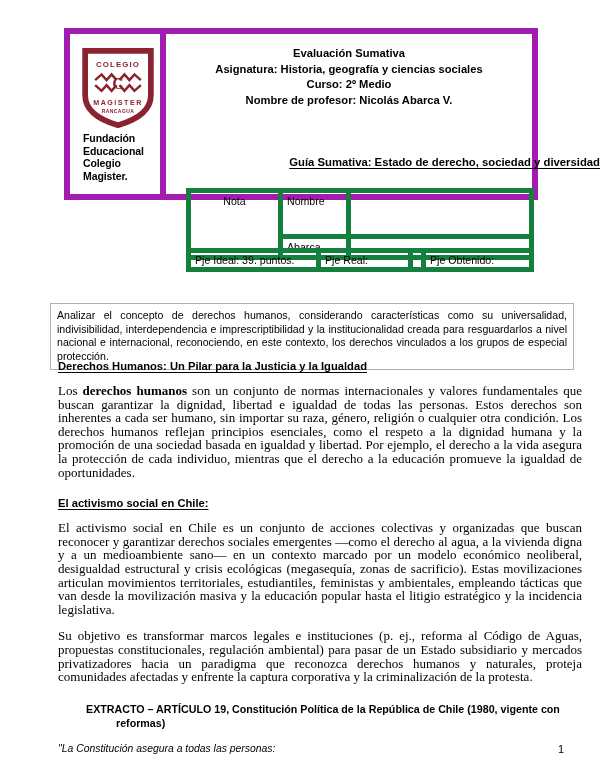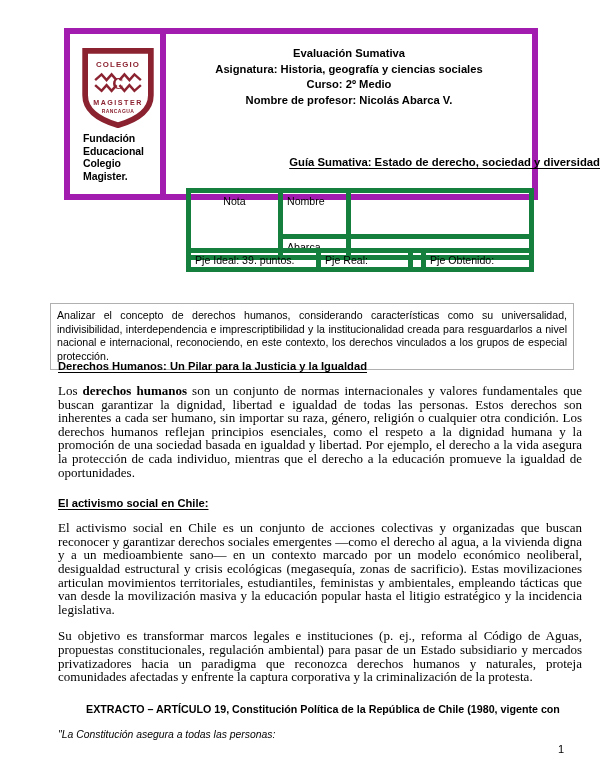--- a/index.html
+++ b/index.html
@@ -256,20 +256,21 @@
     <p class="body-par"><span>Los </span><b>derechos humanos</b><span> son un conjunto de normas internacionales y valores fundamentales que buscan garantizar la dignidad, libertad e igualdad de todas las personas. Estos derechos son inherentes a cada ser humano, sin importar su raza, género, religión o cualquier otra condición. Los derechos humanos reflejan principios esenciales, como el respeto a la dignidad humana y la promoción de una sociedad basada en igualdad y libertad. Por ejemplo, el derecho a la vida asegura la protección de cada individuo, mientras que el derecho a la educación promueve la igualdad de oportunidades.</span></p>
 
     <div class="section-head gap-before-head">El activismo social en Chile:</div>
 
     <p class="body-par">El activismo social en Chile es un conjunto de acciones colectivas y organizadas que buscan reconocer y garantizar derechos sociales emergentes —como el derecho al agua, a la vivienda digna y a un medioambiente sano— en un contexto marcado por un modelo económico neoliberal, desigualdad estructural y crisis ecológicas (megasequía, zonas de sacrificio). Estas movilizaciones articulan movimientos territoriales, estudiantiles, feministas y ambientales, empleando tácticas que van desde la movilización masiva y la educación popular hasta el litigio estratégico y la incidencia legislativa.</p>
 
     <p class="body-par">Su objetivo es transformar marcos legales e instituciones (p. ej., reforma al Código de Aguas, propuestas constitucionales, regulación ambiental) para pasar de un Estado subsidiario y mercados privatizadores hacia un paradigma que reconozca derechos humanos y naturales, proteja comunidades afectadas y enfrente la captura corporativa y la criminalización de la protesta.</p>
 
     <div class="extract-head">
       <span>EXTRACTO – ARTÍCULO 19, Constitución Política de la República de Chile (1980, vigente con</span>
+      <span class="cont">reformas)</span>
     </div>
 
     <p class="extract-lead">"La Constitución asegura a todas las personas:</p>
   </div>
 
   <div class="page-number">1</div>
 
 </div>
 
 </body></html>

